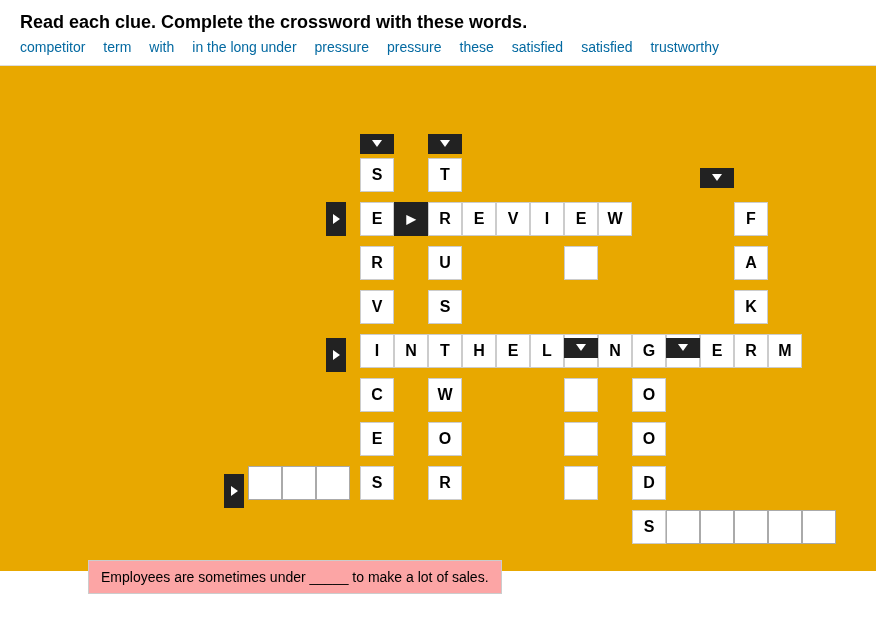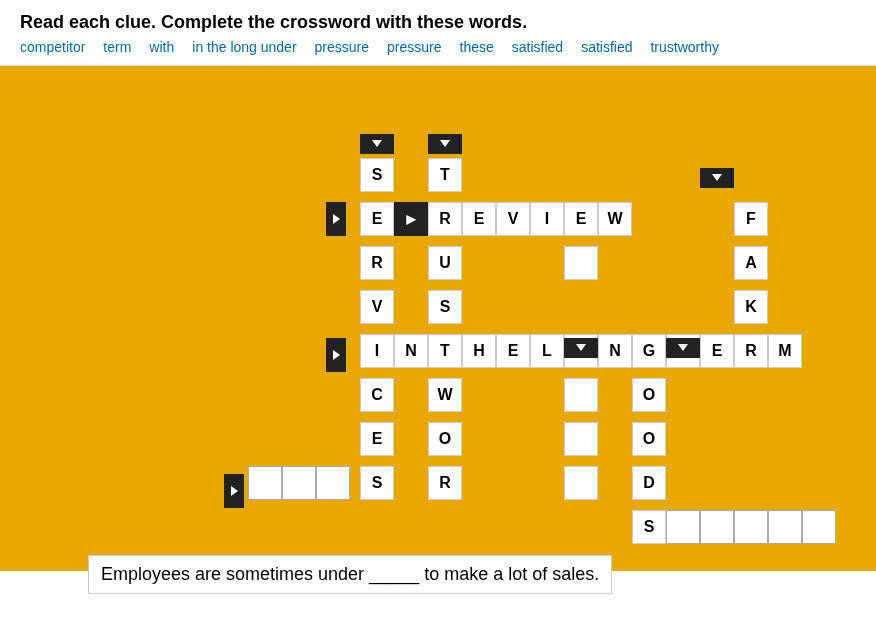--- a/index.html
+++ b/index.html
@@ -178,19 +178,19 @@
     <div class="cell" style="left:544px; top:362px;">D</div>
 
     <div class="cell" style="left:544px; top:406px;">S</div>
     <div class="cell cell-empty-input" style="left:578px; top:406px;"></div>
     <div class="cell cell-empty-input" style="left:612px; top:406px;"></div>
     <div class="cell cell-empty-input" style="left:646px; top:406px;"></div>
     <div class="cell cell-empty-input" style="left:680px; top:406px;"></div>
     <div class="cell cell-empty-input" style="left:714px; top:406px;"></div>
 
     <div style="position:absolute; bottom: -60px; left: 0px; right: 0; display:flex; align-items:center; gap:0;">
-      <div style="background:#ffffff; padding:8px 12px; font-size:18px; font-weight:500; white-space:nowrap; border:1px solid #ccc;">
+      <div style="background:#fca5a5; padding:8px 12px; font-size:14px; font-weight:500; white-space:nowrap; border:1px solid #ccc;">
         Employees are sometimes under _____ to make a lot of sales.
       </div>
     </div>
 
   </div>
 </div>
 
 </body></html>

